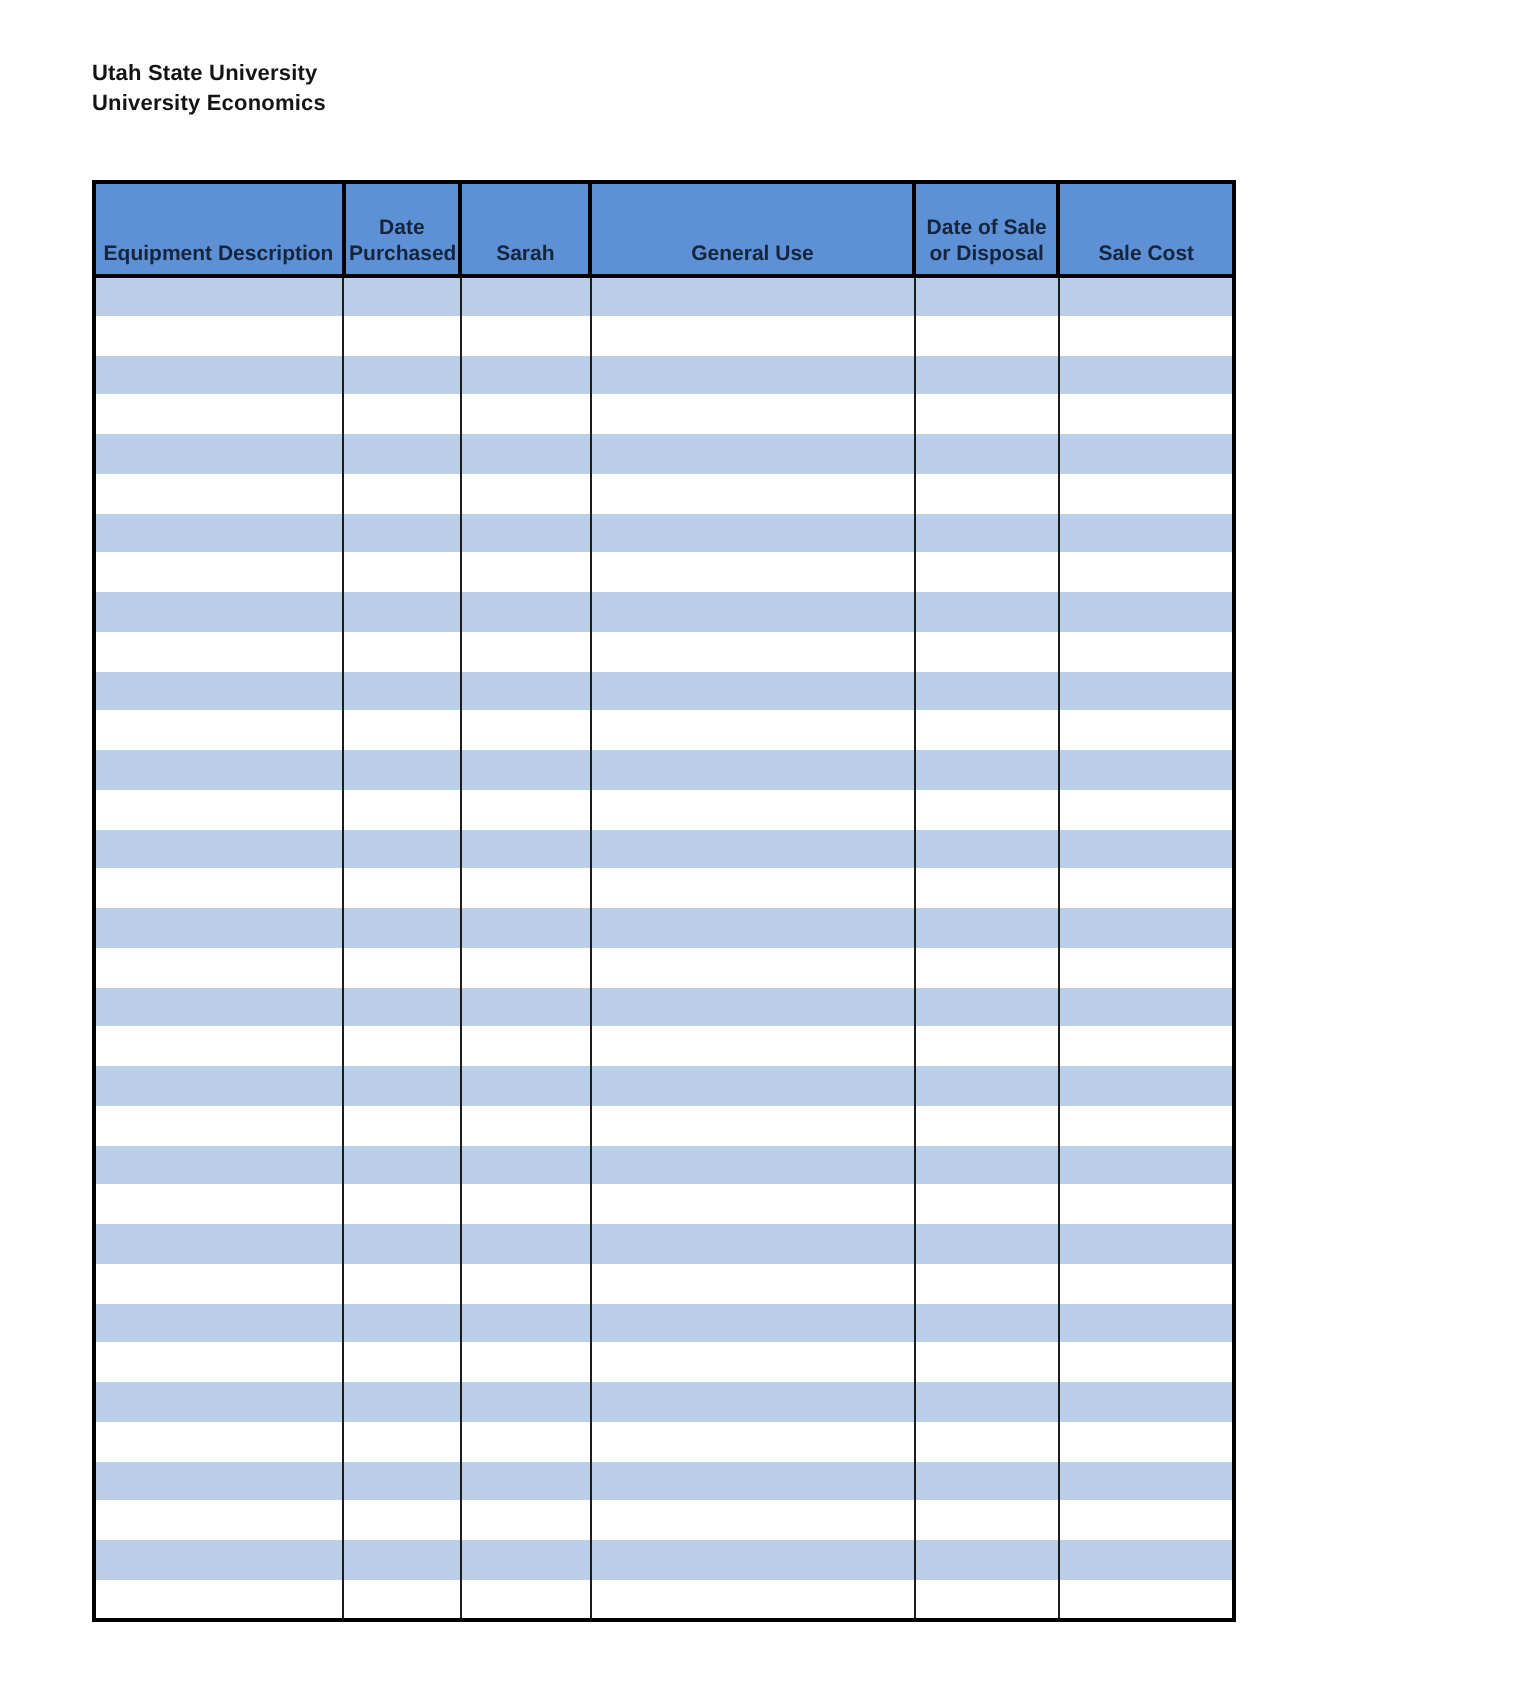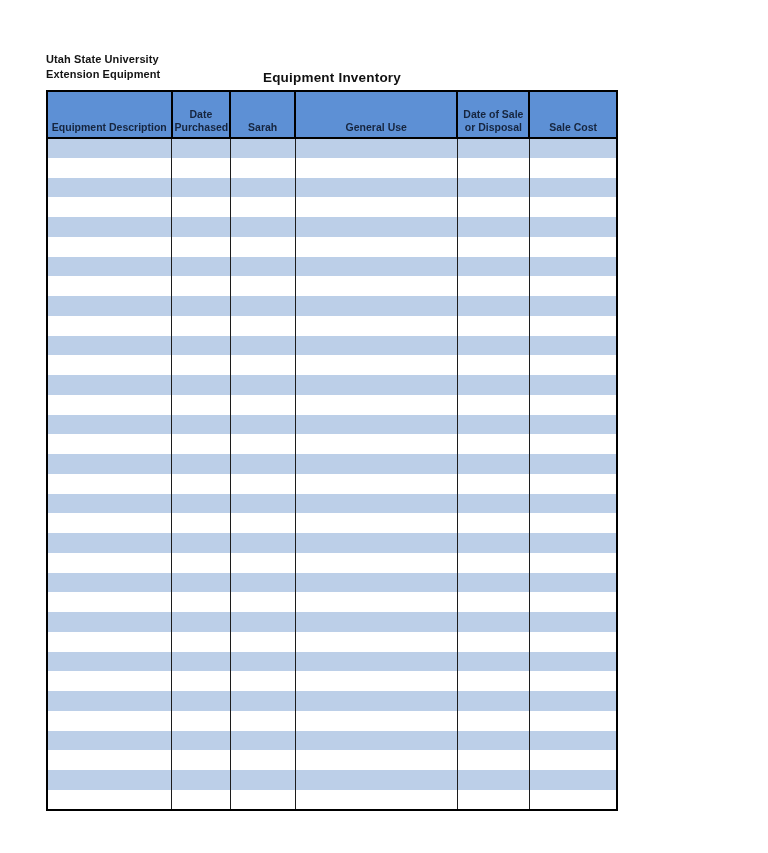--- a/index.html
+++ b/index.html
@@ -11,21 +11,21 @@
   .page {
     position: relative;
     width: 768px;
     height: 853px;
     background: #ffffff;
     overflow: hidden;
   }
   .org-block {
     position: absolute;
     left: 46px;
-    top: 52px;
+    top: 30px;
     font-size: 11px;
     font-weight: bold;
     color: #141414;
     line-height: 15px;
     letter-spacing: 0.1px;
   }
   .doc-title {
     position: absolute;
     left: 46px;
     top: 70px;
@@ -86,24 +86,23 @@
     letter-spacing: 0.1px;
   }
 </style>
 </head>
 <body>
 
 <div class="page">
 
   <div class="org-block">
     <div>Utah State University</div>
-    <div>Extension Equipment</div>
+    <div>University Economics</div>
   </div>
 
-  <div class="doc-title">Equipment Inventory</div>
 
   <table class="inventory">
     <colgroup>
       <col style="width:21.85%">
       <col style="width:10.31%">
       <col style="width:11.36%">
       <col style="width:28.50%">
       <col style="width:12.59%">
       <col style="width:15.39%">
     </colgroup>

